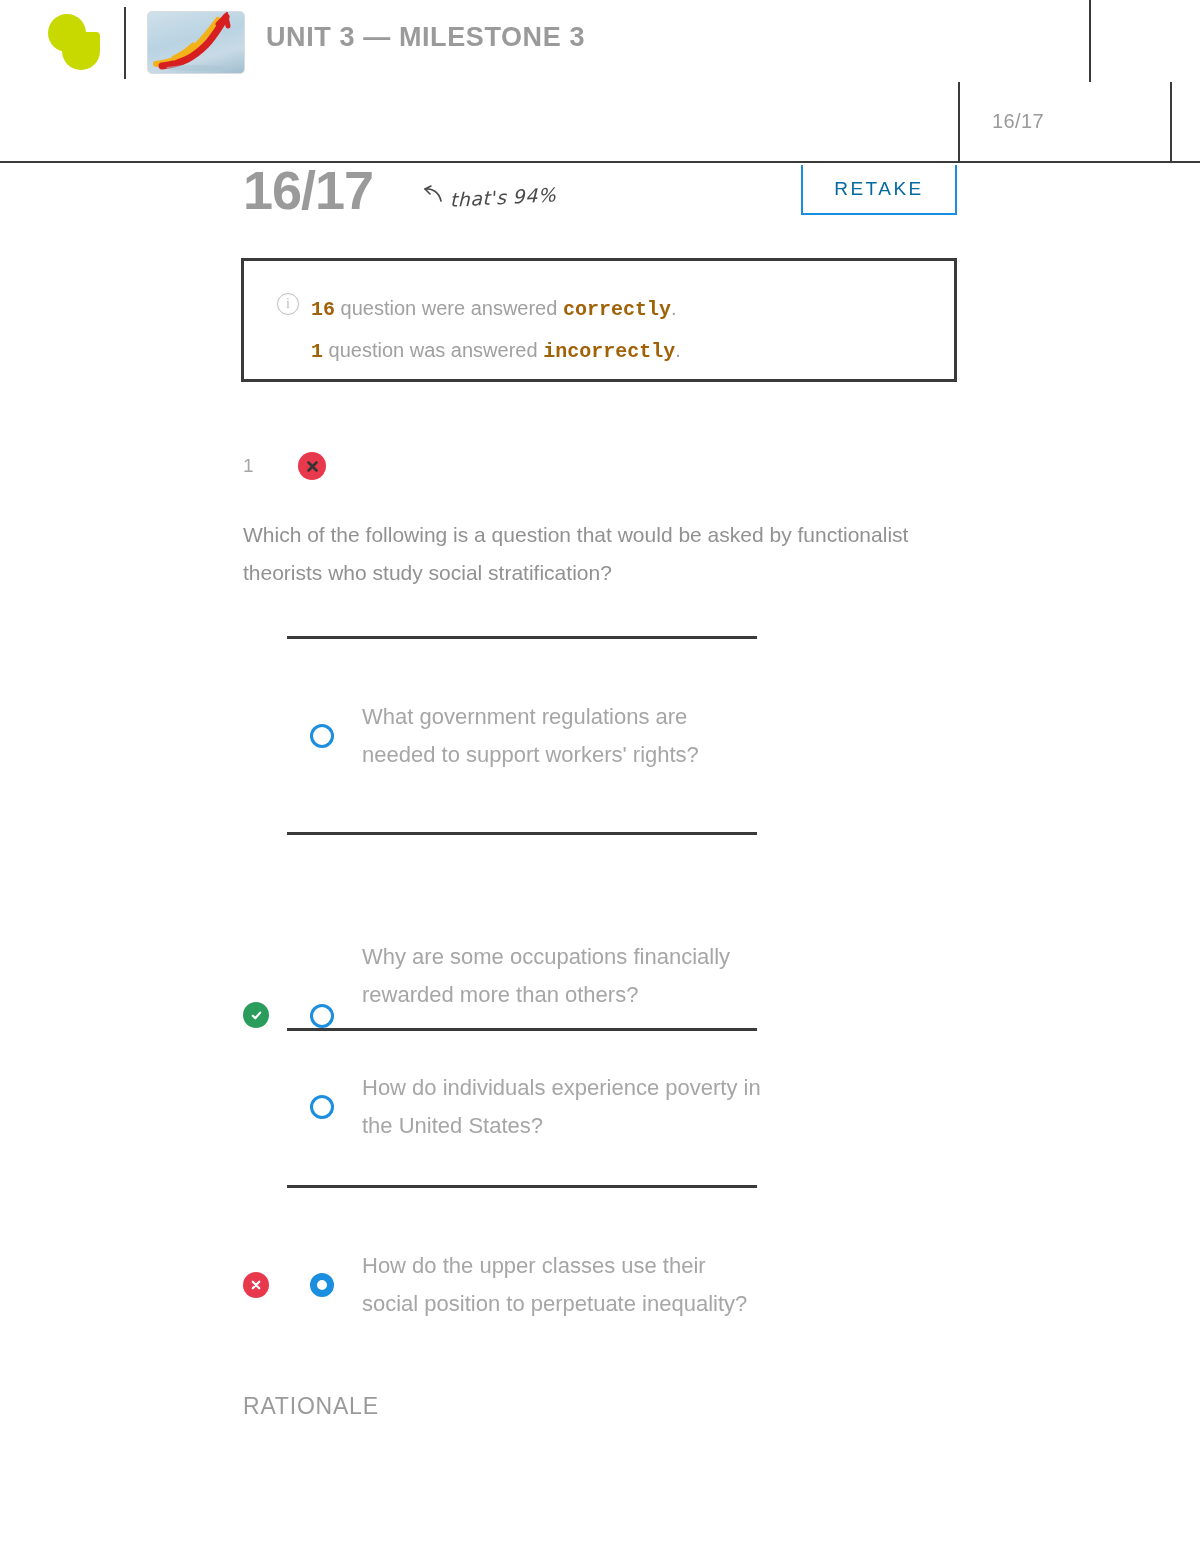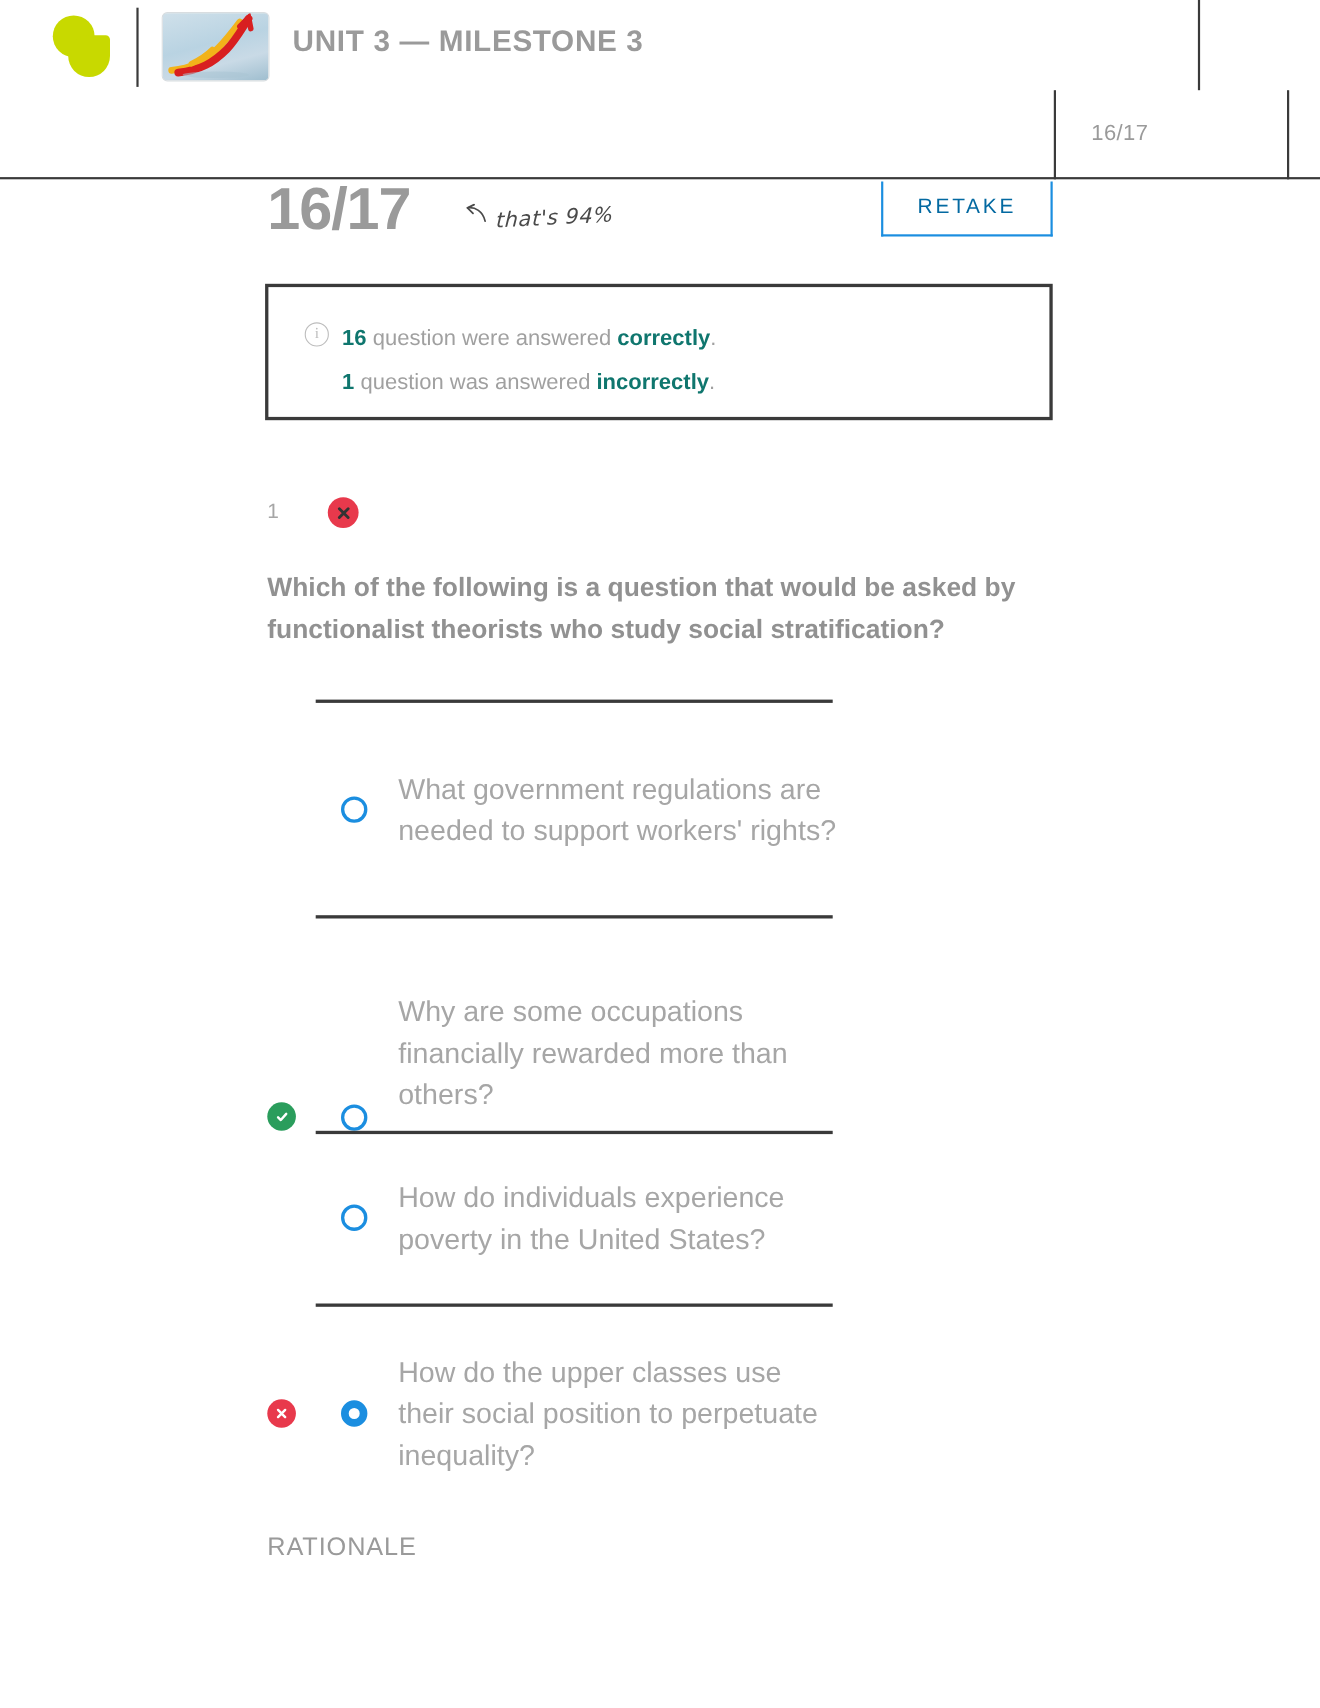--- a/index.html
+++ b/index.html
@@ -180,21 +180,21 @@
     justify-content: center;
     line-height: 1;
   }
   .info-lines {
     margin-left: 34px;
     font-size: 20px;
     line-height: 40px;
     color: #a0a0a0;
     white-space: nowrap;
   }
-  .info-lines b { color: #0f766e; font-weight: bold; }
+  .info-lines b { color: #a16207; font-weight: bold; font-family: Liberation Mono, monospace; }
 
   
   .q-head {
     position: absolute;
     left: 243px;
     top: 452px;
     display: flex;
     align-items: center;
   }
   .q-num {
@@ -216,22 +216,22 @@
   .badge.red-white-x { background: #e8394c; width: 26px; height: 26px; }
   .badge.red-white-x svg { stroke: #ffffff; }
   .badge.green-check { background: #2a9d5c; width: 26px; height: 26px; }
   .badge.green-check svg { stroke: #ffffff; }
 
   .q-text {
     position: absolute;
     left: 243px;
     top: 516px;
     width: 690px;
-    font-size: 24px;
-    font-weight: bold;
+    font-size: 21px;
+    font-weight: normal;
     line-height: 38px;
     color: #919191;
   }
 
   
   .options {
     position: absolute;
     left: 0;
     top: 636px;
     width: 1200px;
@@ -271,21 +271,21 @@
     background: #ffffff;
     cursor: pointer;
   }
   .radio.selected {
     border-width: 7px;
     background: #ffffff;
   }
   .opt-label {
     margin-left: 362px;
     width: 400px;
-    font-size: 26px;
+    font-size: 22px;
     line-height: 38px;
     color: #a6a6a6;
     padding: 14px 0 14px 0;
   }
 
   
   .rationale {
     position: absolute;
     left: 243px;
     top: 1393px;

